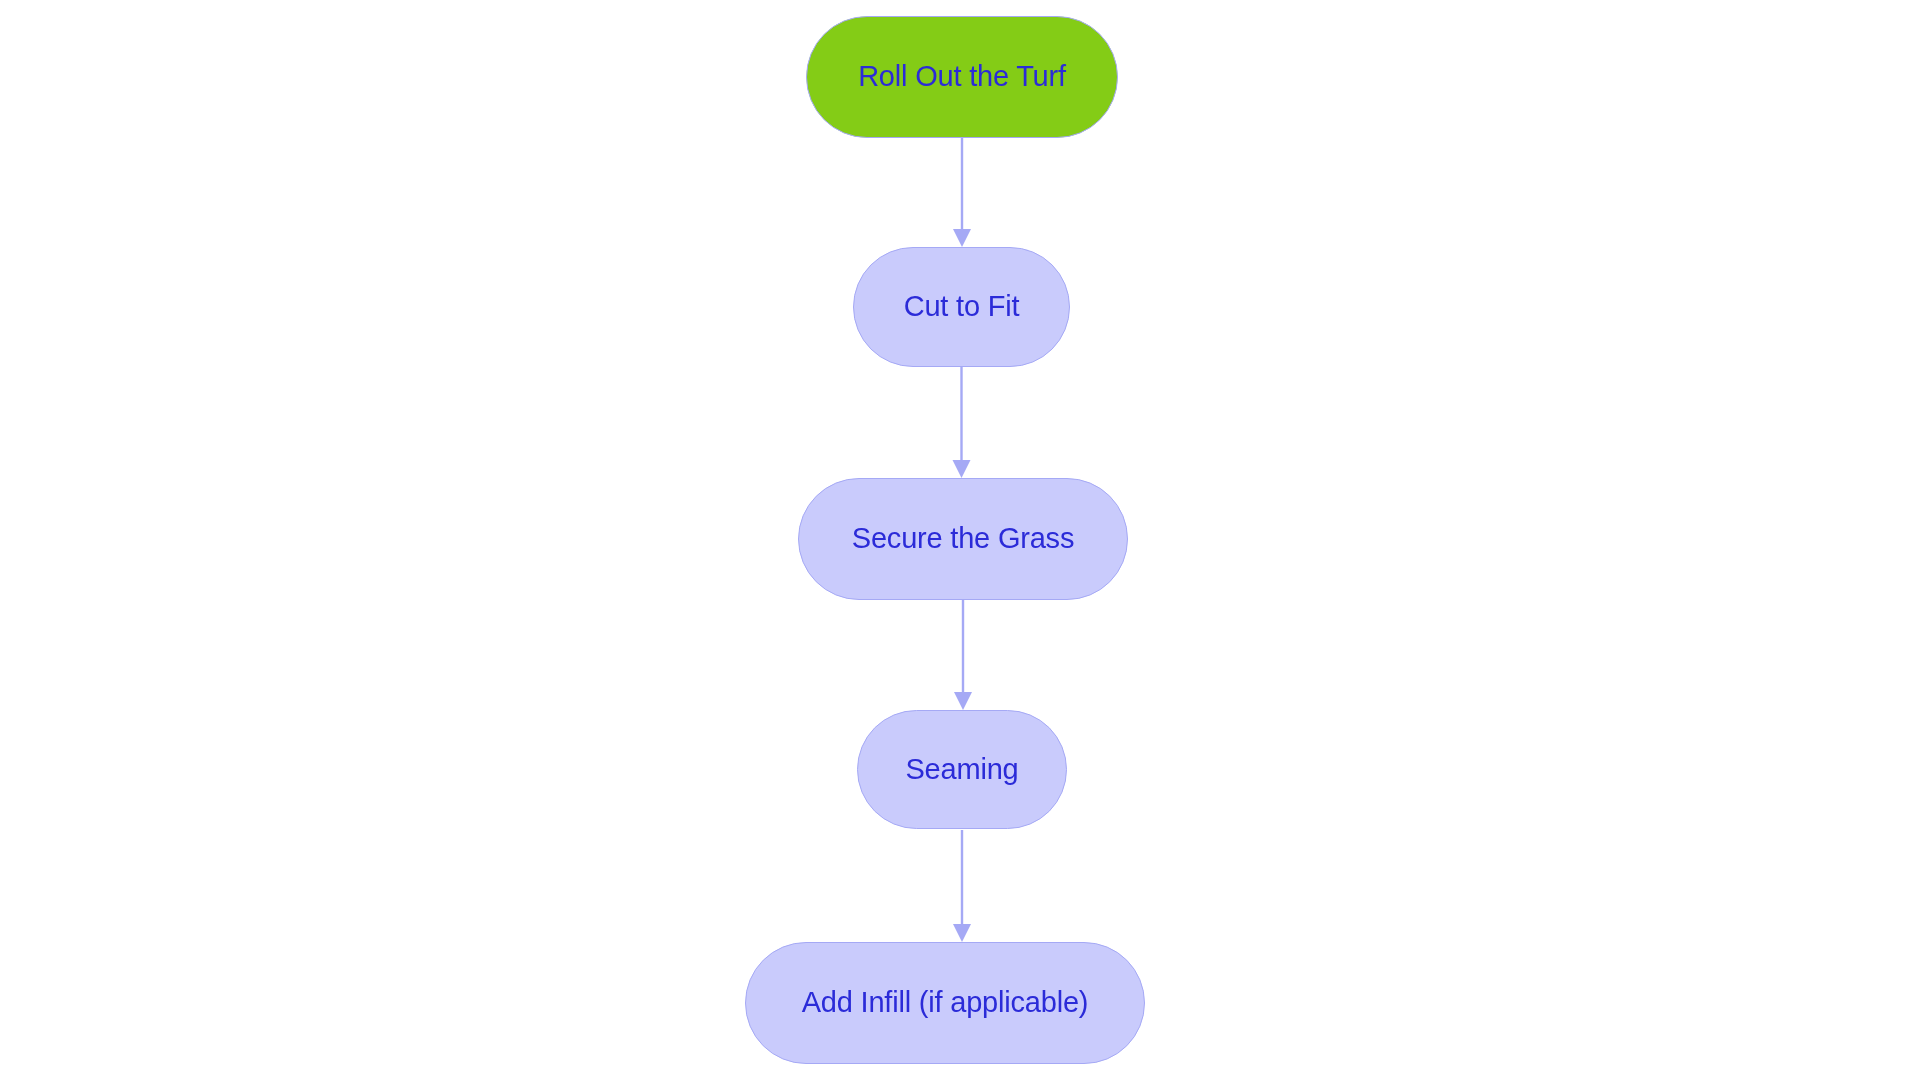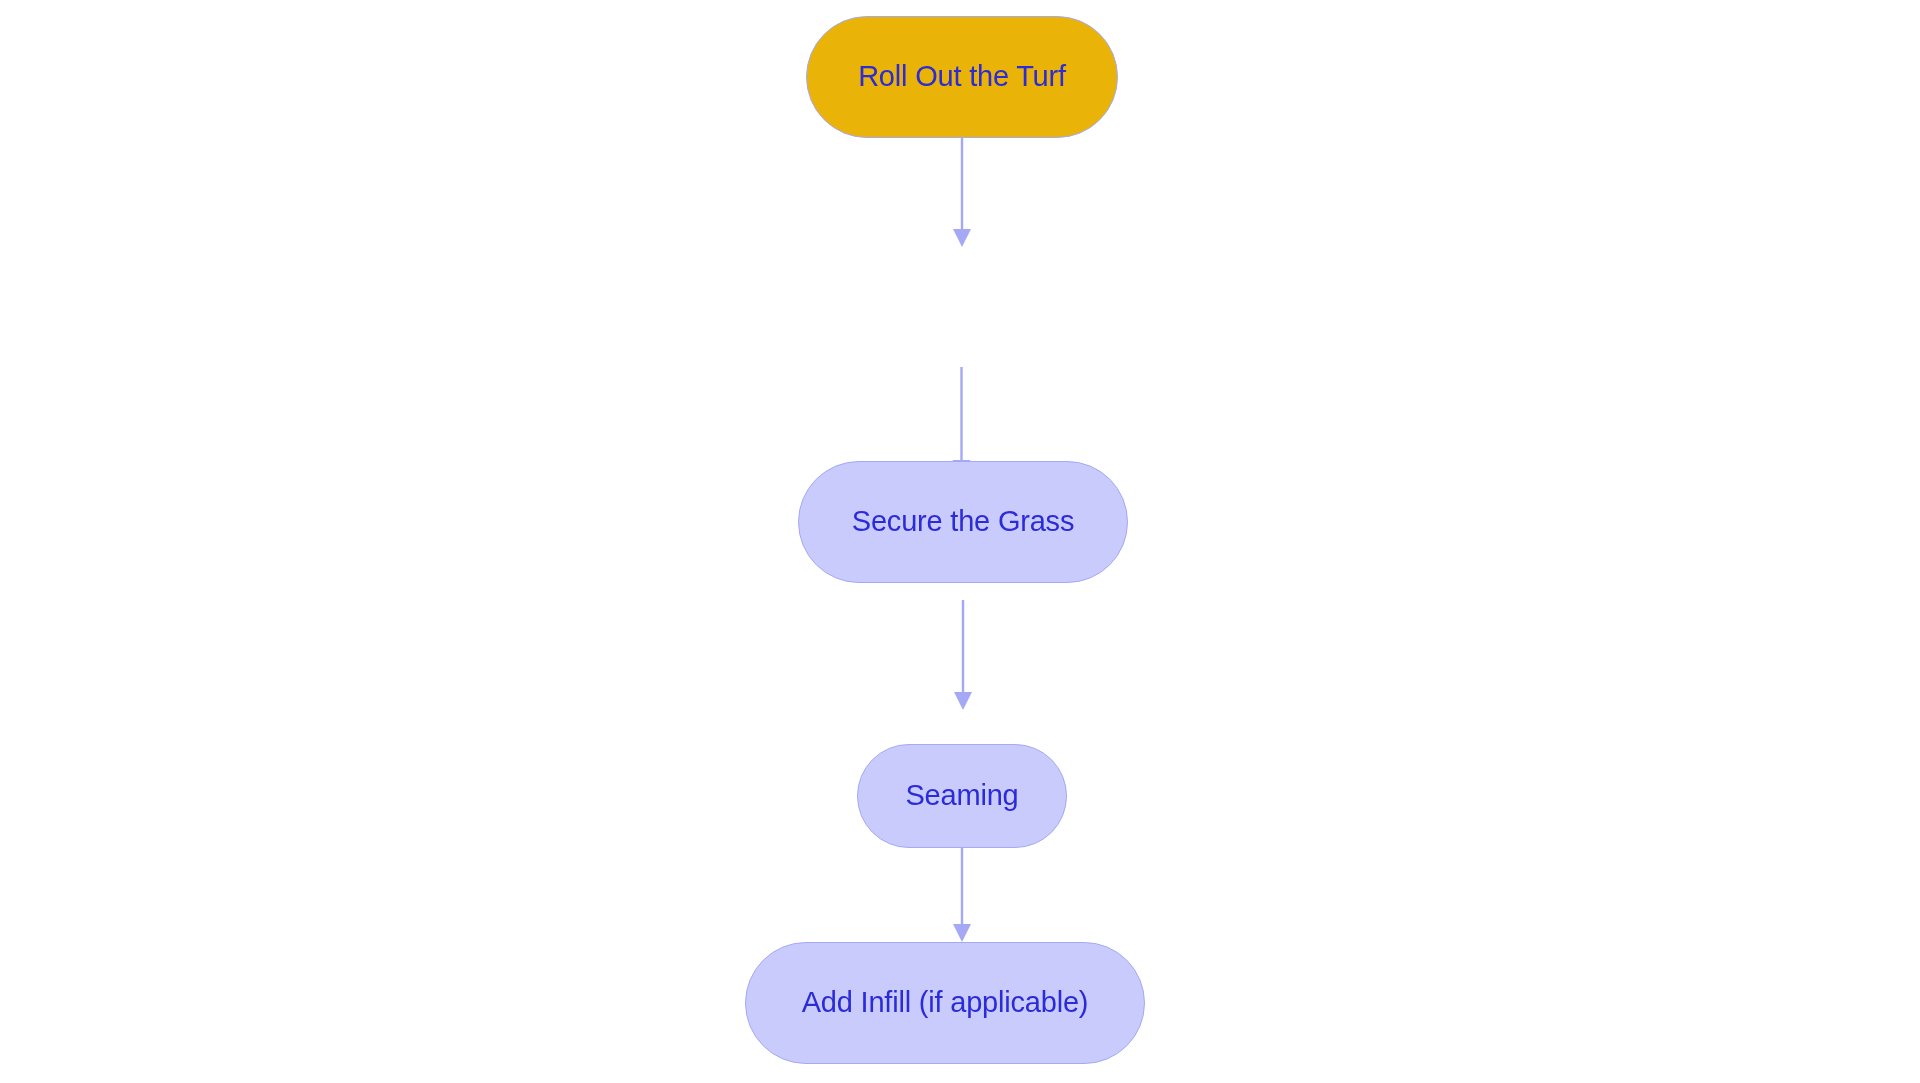--- a/index.html
+++ b/index.html
@@ -67,30 +67,33 @@
       <g>
         <line x1="963" y1="600" x2="963" y2="694" stroke="#a5a9f5" stroke-width="2.4"></line>
         <path d="M954,692 L972,692 L963,710 Z" fill="#a5a9f5"></path>
       </g>
       <g>
         <line x1="962" y1="830" x2="962" y2="926" stroke="#a5a9f5" stroke-width="2.4"></line>
         <path d="M953,924 L971,924 L962,942 Z" fill="#a5a9f5"></path>
       </g>
     </svg>
 
-  <div class="node-box" style="left: 806px; top: 16px; width: 312px; height: 122px; background: #eab308; border-color: rgb(165, 169, 245);">
+  <div class="node-box" style="left: 806px; top: 16px; width: 312px; height: 122px; background: #84cc16; border-color: rgb(165, 169, 245);">
     <span class="node-label" style="color: rgb(43, 43, 216);">Roll Out the Turf</span>
   </div>
 
+  <div class="node-box" style="left: 853px; top: 247px; width: 217px; height: 120px; background: rgb(201, 203, 252); border-color: rgb(165, 169, 245);">
+    <span class="node-label" style="color: rgb(43, 43, 216);">Cut to Fit</span>
+  </div>
 
-  <div class="node-box" style="left: 798px; top: 461px; width: 330px; height: 122px; background: rgb(201, 203, 252); border-color: rgb(165, 169, 245);">
+  <div class="node-box" style="left: 798px; top: 478px; width: 330px; height: 122px; background: rgb(201, 203, 252); border-color: rgb(165, 169, 245);">
     <span class="node-label" style="color: rgb(43, 43, 216);">Secure the Grass</span>
   </div>
 
-  <div class="node-box" style="left: 857px; top: 744px; width: 210px; height: 104px; background: rgb(201, 203, 252); border-color: rgb(165, 169, 245);">
+  <div class="node-box" style="left: 857px; top: 710px; width: 210px; height: 119px; background: rgb(201, 203, 252); border-color: rgb(165, 169, 245);">
     <span class="node-label" style="color: rgb(43, 43, 216);">Seaming</span>
   </div>
 
   <div class="node-box" style="left: 745px; top: 942px; width: 400px; height: 122px; background: rgb(201, 203, 252); border-color: rgb(165, 169, 245);">
     <span class="node-label" style="color: rgb(43, 43, 216);">Add Infill (if applicable)</span>
   </div>
 
 </div>
 
 </body></html>

